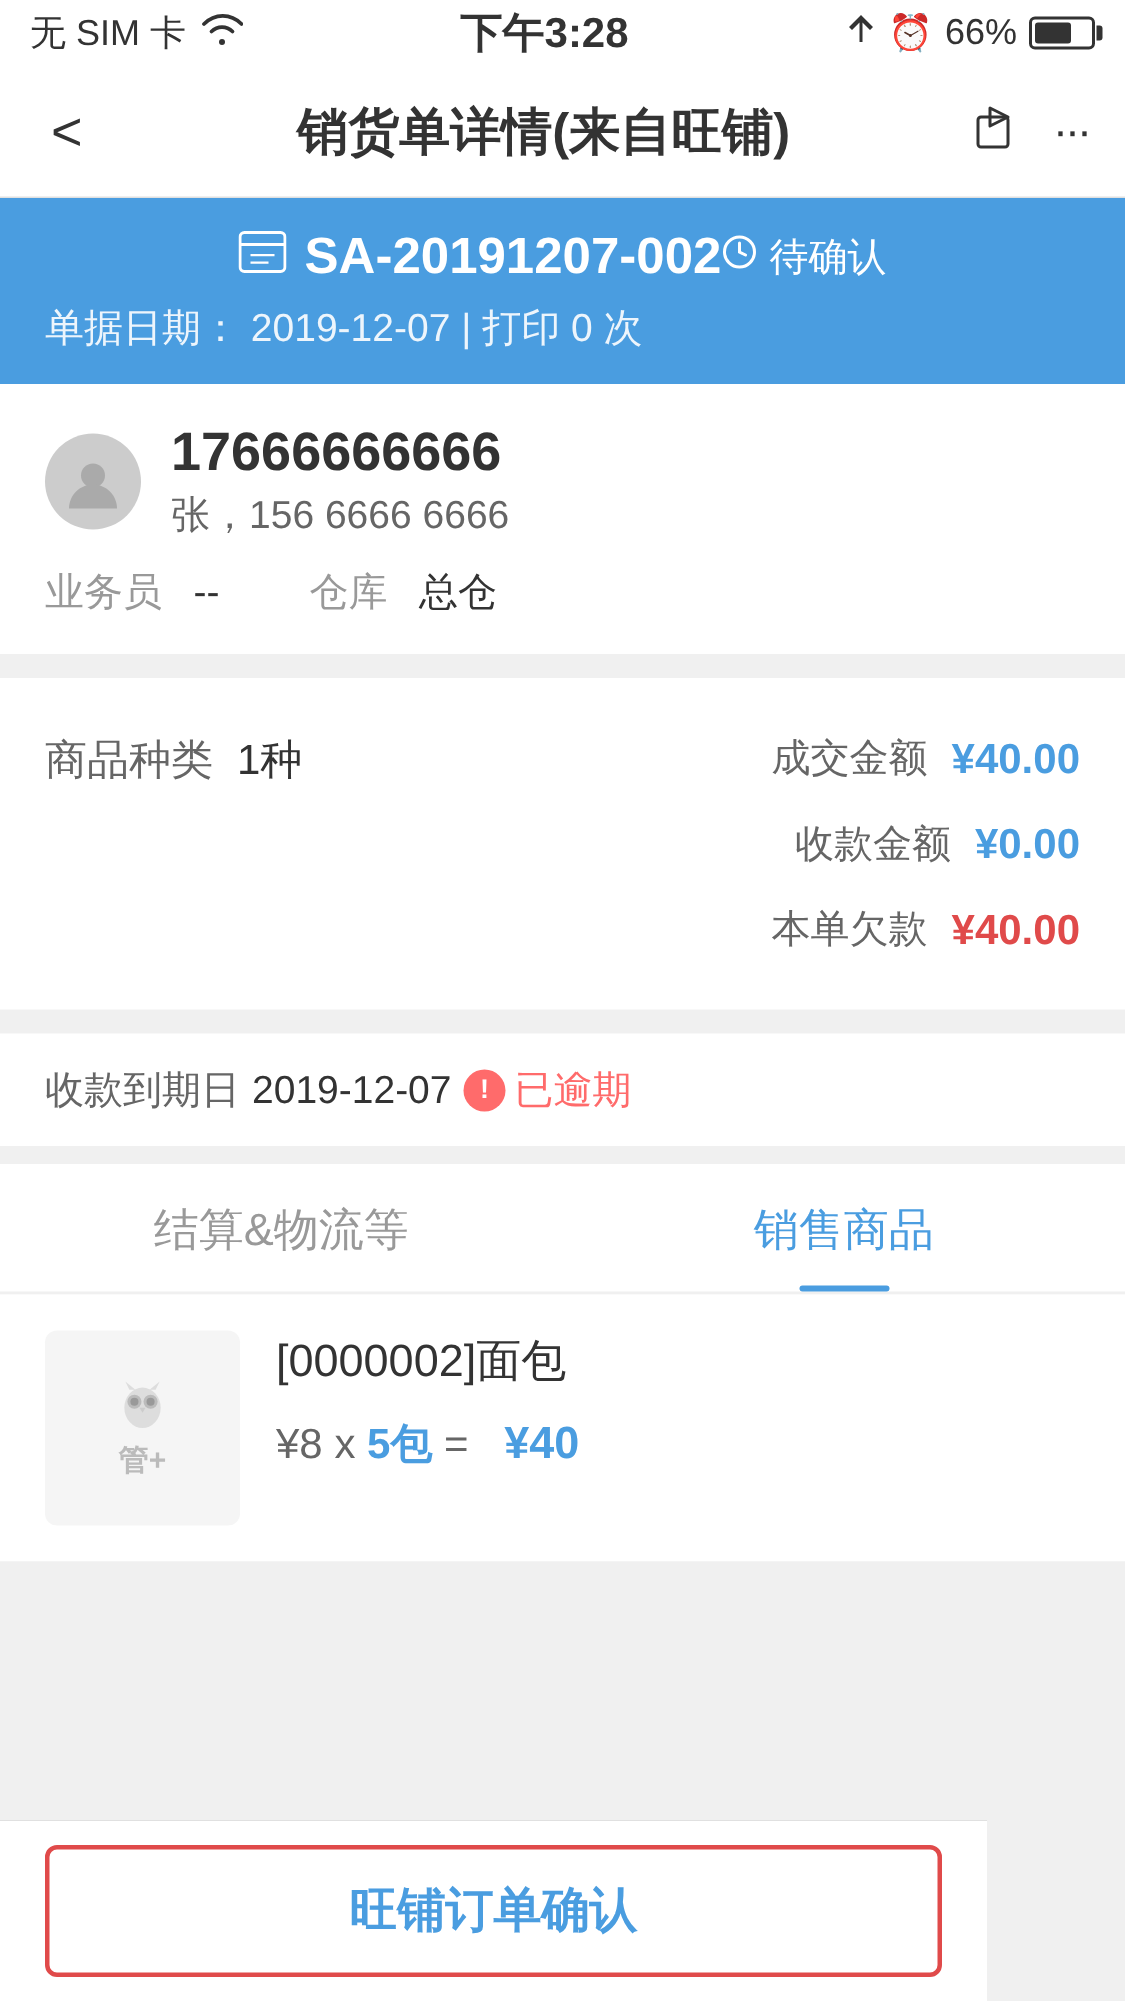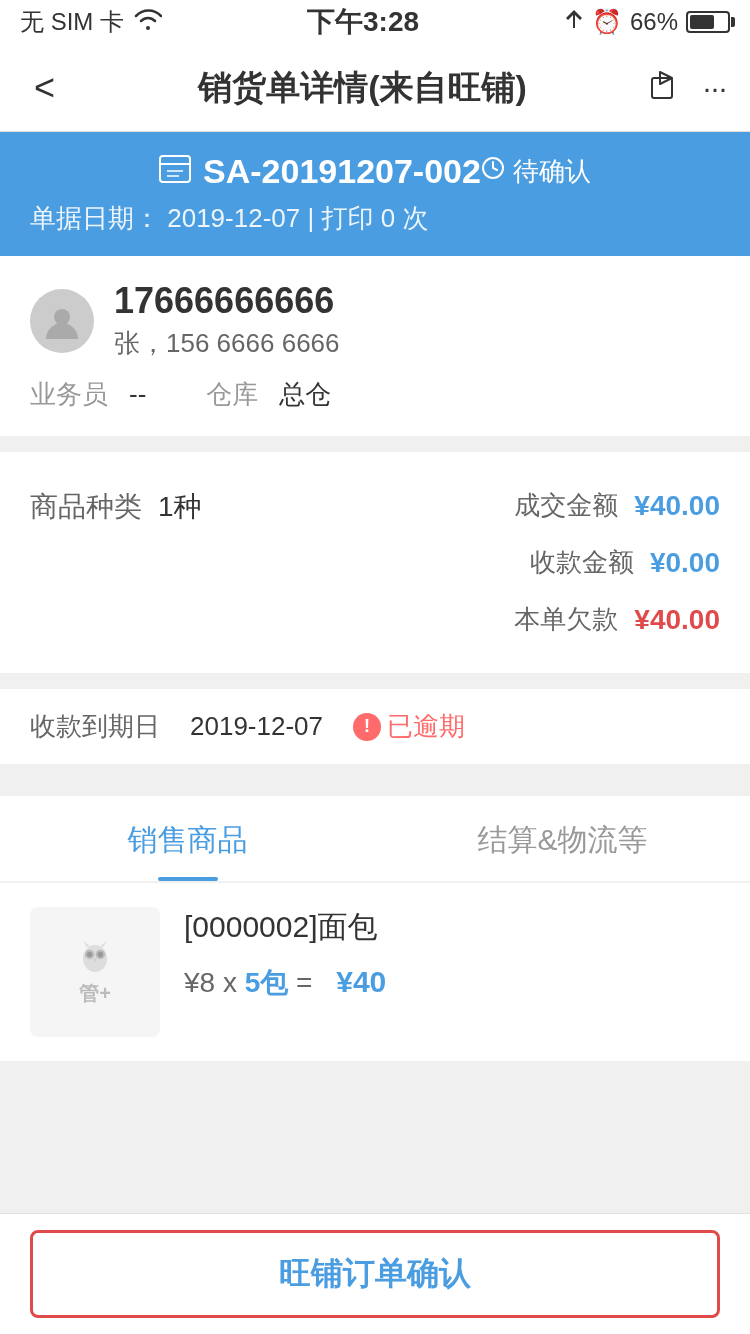--- a/index.html
+++ b/index.html
@@ -240,25 +240,25 @@
       font-weight: 700;
       font-size: 28px;
     }
     .amount-value.red {
       color: #e04a4a;
     }
 
     
     .due-section {
       background: #fff;
-      margin-bottom: 32px;
+      margin-bottom: 12px;
       padding: 20px 30px;
       display: flex;
       align-items: center;
-      gap: 30px;
+      gap: 8px;
       font-size: 26px;
     }
     .due-label {
       color: #666;
     }
     .due-date {
       color: #333;
     }
     .overdue-badge {
       display: flex;
@@ -375,21 +375,21 @@
     .empty-space {
       background: #f0f0f0;
       height: 260px;
     }
 
     
     .bottom-bar {
       position: fixed;
       bottom: 0;
       left: 0;
-      width: 750px;
+      width: 658px;
       background: #fff;
       padding: 16px 30px;
       border-top: 1px solid #e0e0e0;
     }
     .confirm-button {
       width: 100%;
       height: 88px;
       border: 3px solid #e04a4a;
       border-radius: 8px;
       background: #fff;
@@ -530,25 +530,25 @@
   <span class="due-label">收款到期日</span>
   <span class="due-date">2019-12-07</span>
   <div class="overdue-badge">
     <div class="overdue-icon">!</div>
     <span class="overdue-text">已逾期</span>
   </div>
 </div>
 
 <div class="tabs-section">
   <div class="tabs-row">
+    <div class="tab-item">
+      <span>结算&amp;物流等</span>
+    </div>
     <div class="tab-item active">
       <span>销售商品</span>
-    </div>
-    <div class="tab-item">
-      <span>结算&amp;物流等</span>
     </div>
   </div>
 </div>
 
 <div class="product-section">
   <div class="product-item">
     <div class="product-image">
       <div class="product-image-inner">
 
         <svg width="70" height="55" viewBox="0 0 70 55" fill="none">

